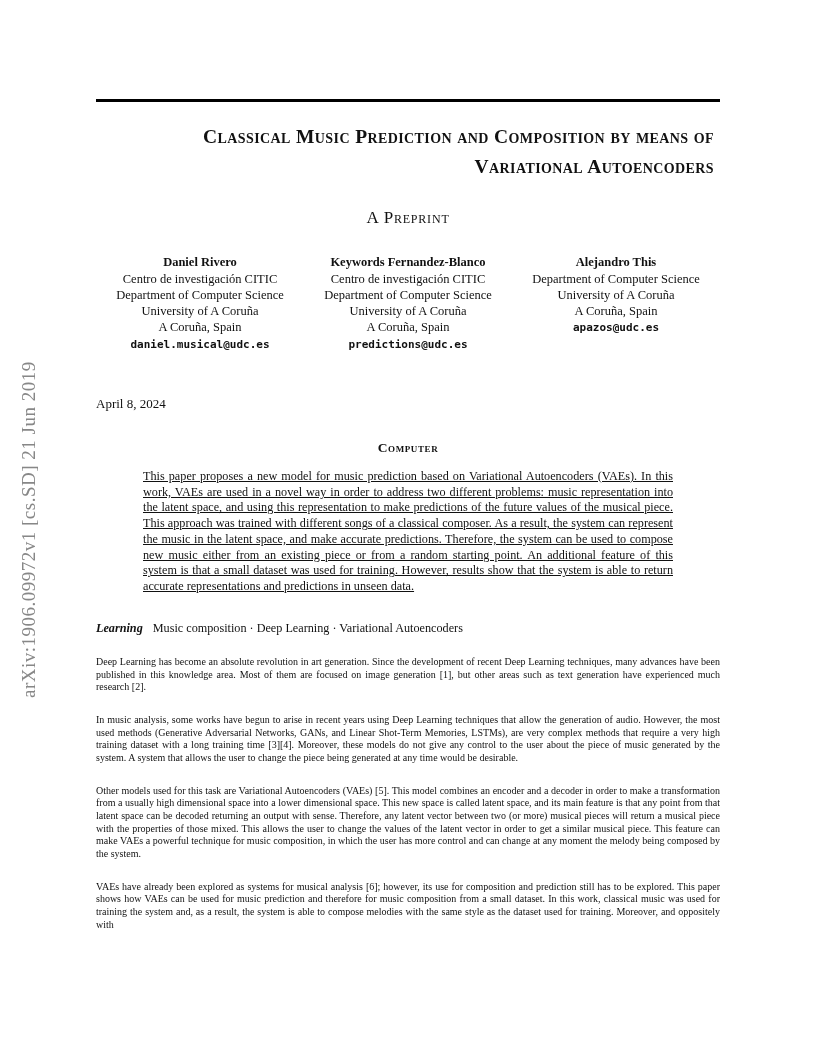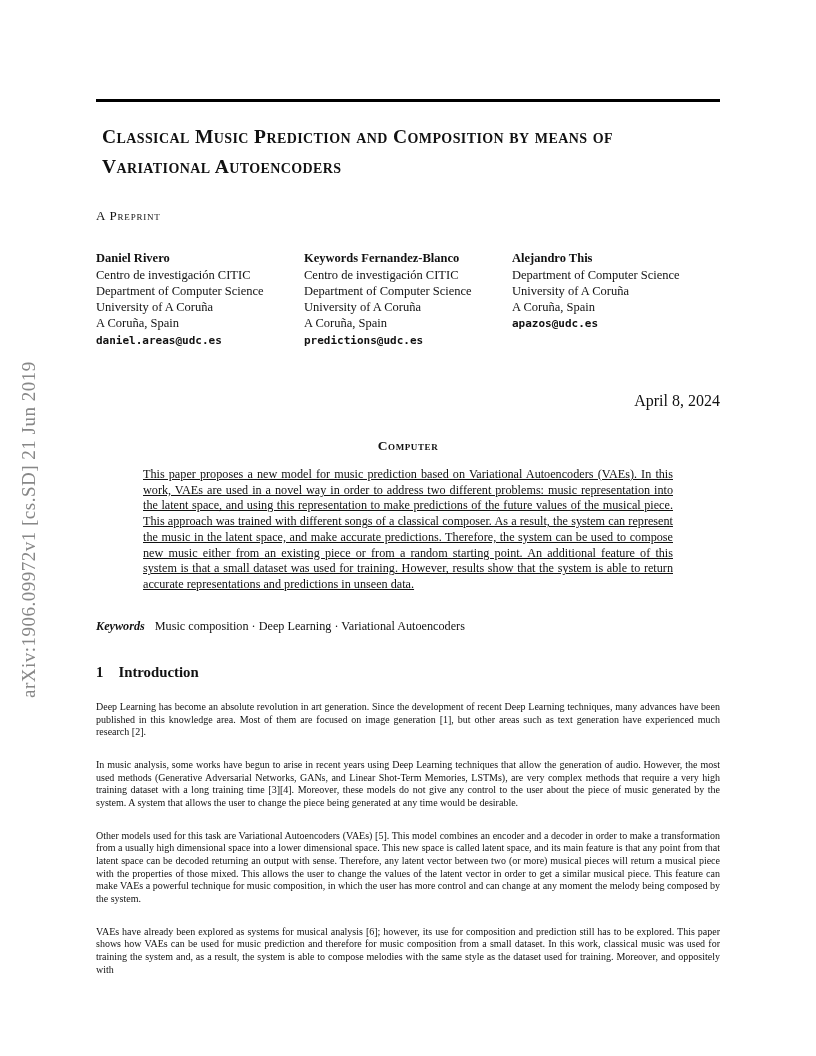--- a/index.html
+++ b/index.html
@@ -41,50 +41,51 @@
     background: #000000;
   }
   .paper-title {
     margin-top: 20px;
     padding: 0 6px;
     font-size: 19.5px;
     line-height: 1.55;
     font-weight: bold;
     font-variant: small-caps;
     letter-spacing: 0.4px;
-    text-align: left;
+    text-align: right;
   }
   .preprint-label {
     margin-top: 26px;
+    text-align: center;
     font-variant: small-caps;
-    font-size: 13px;
+    font-size: 17px;
     letter-spacing: 0.8px;
   }
   .authors {
     margin-top: 26px;
     display: flex;
     justify-content: space-between;
   }
   .author {
     flex: 1;
-    text-align: left;
+    text-align: center;
     font-size: 12.5px;
     line-height: 1.3;
   }
   .author-name { font-weight: bold; }
   .author-email {
     font-family: "DejaVu Sans Mono", "Liberation Mono", monospace;
     font-size: 11px;
     margin-top: 2px;
     font-weight: bold;
   }
   .date {
     margin-top: 44px;
-    text-align: right;
-    font-size: 16px;
+    text-align: left;
+    font-size: 13px;
   }
   .abstract-heading {
     margin-top: 28px;
     text-align: center;
     font-weight: bold;
     font-variant: small-caps;
     font-size: 13.5px;
     letter-spacing: 0.6px;
   }
   .abstract-text {
@@ -132,21 +133,21 @@
     <div class="preprint-label">A Preprint</div>
 
     <div class="authors">
 
       <div class="author">
         <div class="author-name">Daniel Rivero</div>
         <div class="author-line">Centro de investigación CITIC</div>
         <div class="author-line">Department of Computer Science</div>
         <div class="author-line">University of A Coruña</div>
         <div class="author-line">A Coruña, Spain</div>
-        <div class="author-email">daniel.areas@udc.es</div>
+        <div class="author-email">daniel.musical@udc.es</div>
       </div>
 
       <div class="author">
         <div class="author-name">Keywords Fernandez-Blanco</div>
         <div class="author-line">Centro de investigación CITIC</div>
         <div class="author-line">Department of Computer Science</div>
         <div class="author-line">University of A Coruña</div>
         <div class="author-line">A Coruña, Spain</div>
         <div class="author-email">predictions@udc.es</div>
       </div>
@@ -161,26 +162,23 @@
 
     </div>
 
     <div class="date">April 8, 2024</div>
 
     <div class="abstract-heading">Computer</div>
 
     <div class="abstract-text">This paper proposes a new model for music prediction based on Variational Autoencoders (VAEs). In this work, VAEs are used in a novel way in order to address two different problems: music representation into the latent space, and using this representation to make predictions of the future values of the musical piece. This approach was trained with different songs of a classical composer. As a result, the system can represent the music in the latent space, and make accurate predictions. Therefore, the system can be used to compose new music either from an existing piece or from a random starting point. An additional feature of this system is that a small dataset was used for training. However, results show that the system is able to return accurate representations and predictions in unseen data.</div>
 
     <div class="keywords">
-      <span class="kw-label">Keywords</span><span>Music composition · Deep Learning · Variational Autoencoders</span>
+      <span class="kw-label">Learning</span><span>Music composition · Deep Learning · Variational Autoencoders</span>
     </div>
 
-    <h2 class="section-heading">
-      <span class="section-number">1</span><span>Introduction</span>
-    </h2>
 
     <p class="body-paragraph">Deep Learning has become an absolute revolution in art generation. Since the development of recent Deep Learning techniques, many advances have been published in this knowledge area. Most of them are focused on image generation [1], but other areas such as text generation have experienced much research [2].</p>
     <p class="body-paragraph">In music analysis, some works have begun to arise in recent years using Deep Learning techniques that allow the generation of audio. However, the most used methods (Generative Adversarial Networks, GANs, and Linear Shot-Term Memories, LSTMs), are very complex methods that require a very high training dataset with a long training time [3][4]. Moreover, these models do not give any control to the user about the piece of music generated by the system. A system that allows the user to change the piece being generated at any time would be desirable.</p>
     <p class="body-paragraph">Other models used for this task are Variational Autoencoders (VAEs) [5]. This model combines an encoder and a decoder in order to make a transformation from a usually high dimensional space into a lower dimensional space. This new space is called latent space, and its main feature is that any point from that latent space can be decoded returning an output with sense. Therefore, any latent vector between two (or more) musical pieces will return a musical piece with the properties of those mixed. This allows the user to change the values of the latent vector in order to get a similar musical piece. This feature can make VAEs a powerful technique for music composition, in which the user has more control and can change at any moment the melody being composed by the system.</p>
     <p class="body-paragraph">VAEs have already been explored as systems for musical analysis [6]; however, its use for composition and prediction still has to be explored. This paper shows how VAEs can be used for music prediction and therefore for music composition from a small dataset. In this work, classical music was used for training the system and, as a result, the system is able to compose melodies with the same style as the dataset used for training. Moreover, and oppositely with</p>
 
   </div>
 </div>
 
 </body></html>

